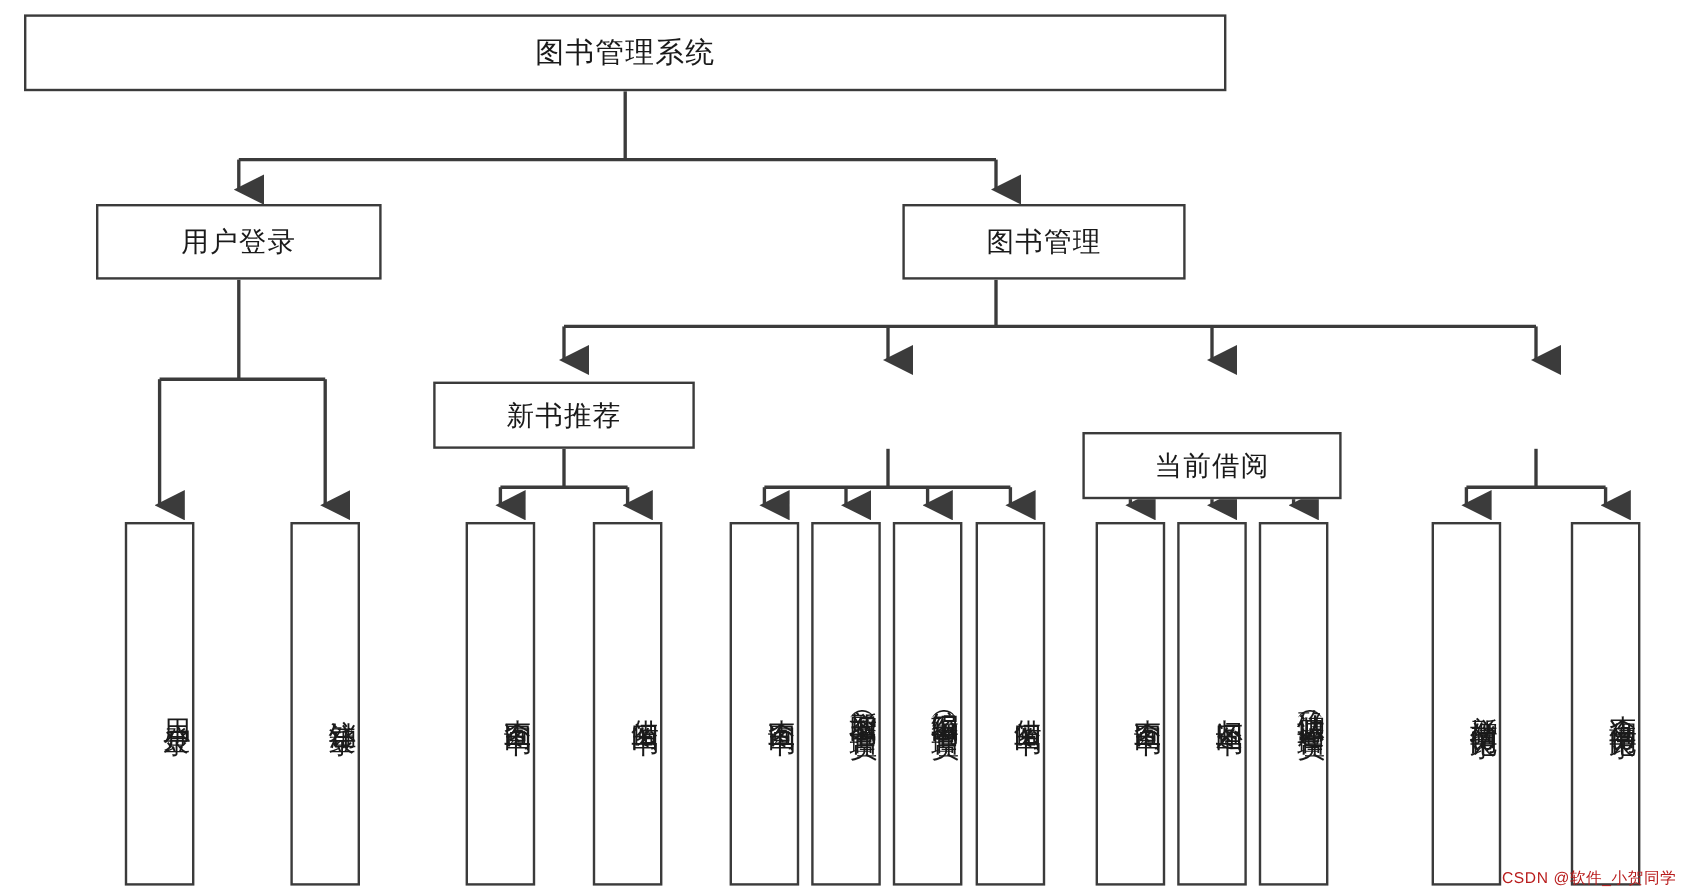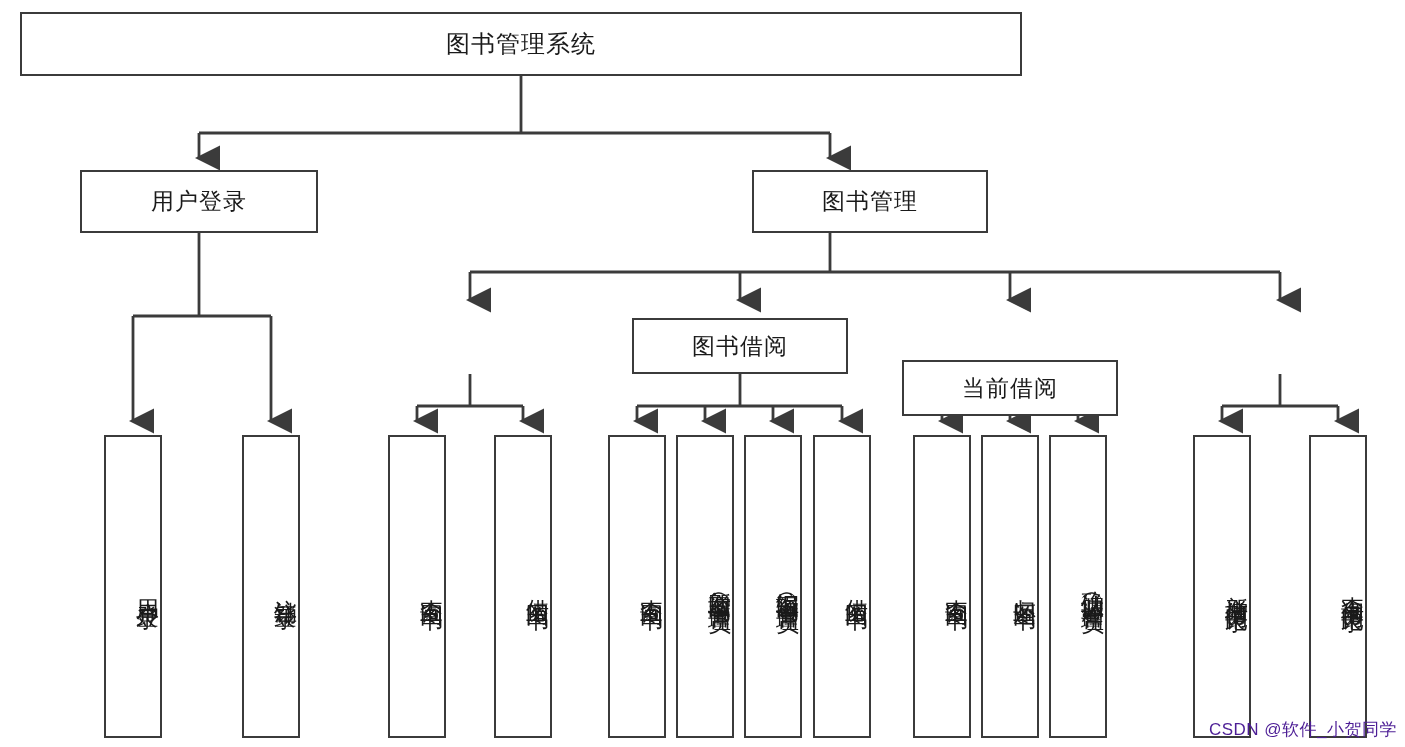--- a/index.html
+++ b/index.html
@@ -53,22 +53,22 @@
     text-orientation: upright;
     white-space: nowrap;
   }
   .node.root {
     font-size: 24px;
   }
   #watermark {
     position: absolute;
     right: 8px;
     bottom: 6px;
-    font-size: 17px;
-    color: #4c1d95;
+    font-size: 13px;
+    color: #b91c1c;
     letter-spacing: 0.5px;
     white-space: nowrap;
   }
 </style>
 </head>
 <body>
 
 <div id="canvas">
 
   <svg id="edges" viewBox="0 0 1405 747" xmlns="http://www.w3.org/2000/svg">
@@ -125,22 +125,22 @@
     <span>图书管理系统</span>
   </div>
 
   <div class="node h" style="left:80px; top:170px; width:238px; height:63px;">
     <span>用户登录</span>
   </div>
   <div class="node h" style="left:712px; top:170px; width:236px; height:63px;margin-left:40px;">
     <span>图书管理</span>
   </div>
 
-  <div class="node h" style="left:632px; top:318px; width:216px; height:56px;">
-    <span>图书借阅</span>
+  <div class="node h" style="left:361px; top:318px; width:218px; height:56px;">
+    <span>新书推荐</span>
   </div>
   <div class="node h" style="left:902px; top:318px; width:216px; height:56px;margin-top:42px;">
     <span>当前借阅</span>
   </div>
 
   <div class="node v" style="left:104px; top:435px; width:58px; height:303px;">
     <span class="vtext">用户登录</span>
   </div>
   <div class="node v" style="left:242px; top:435px; width:58px; height:303px;">
     <span class="vtext">注销登录</span>

